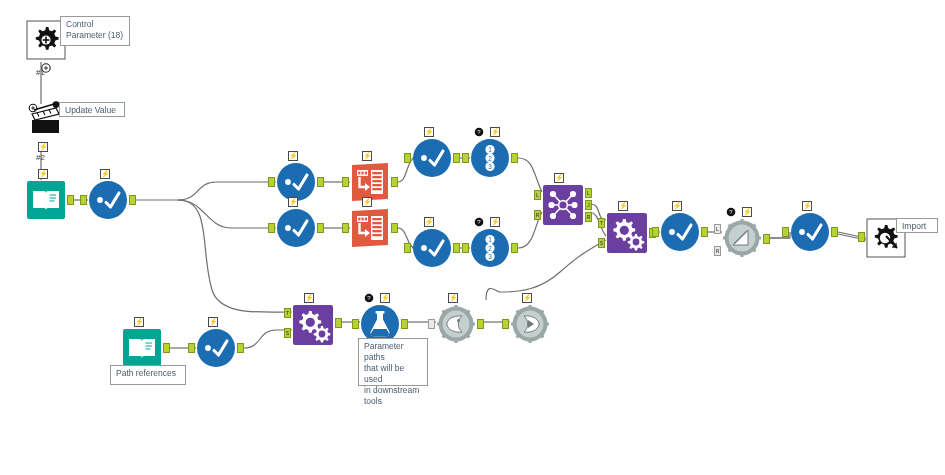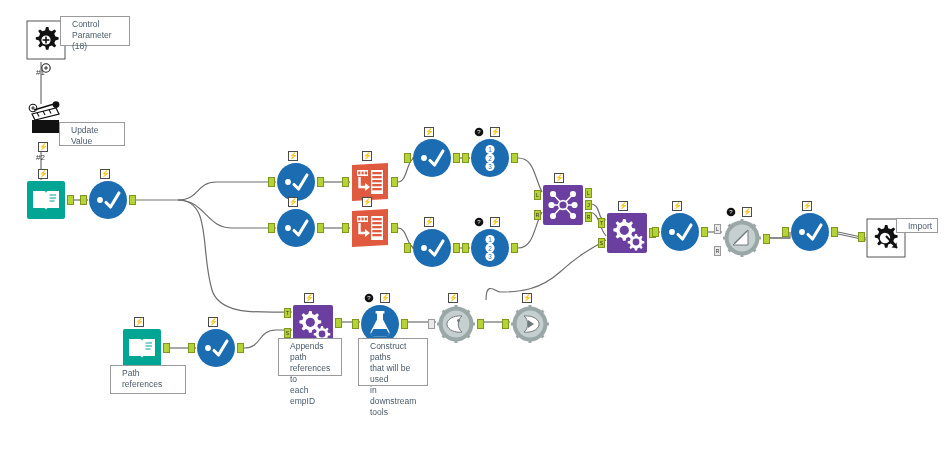--- a/index.html
+++ b/index.html
@@ -20,21 +20,21 @@
   .portlbl{position:absolute;font-size:5px;color:#2b2b2b;line-height:10px;
            width:7px;text-align:center;font-family:"Liberation Sans",sans-serif;}
 
   
   .badge{position:absolute;width:10px;height:10px;background:#fff;border:1px solid #4a4a4a;
          box-sizing:border-box;font-size:7px;line-height:8px;text-align:center;color:#111;}
   .badge.q{border:none;background:transparent;}
 
   
   .anno{position:absolute;border:1px solid #9a9a9a;background:#fff;color:#4a5a6a;
-        font-size:8.5px;line-height:11px;padding:2px 11px;box-sizing:border-box;
+        font-size:8.5px;line-height:11px;padding:2px 5px;box-sizing:border-box;
         font-family:"Liberation Sans",sans-serif;white-space:pre-wrap;}
 
   .conlabel{position:absolute;font-size:8px;color:#3b3b3b;font-family:"Liberation Sans",sans-serif;}
 </style>
 </head>
 <body>
 
 <div id="canvas">
 
   <svg id="wires" viewBox="0 0 945 475" xmlns="http://www.w3.org/2000/svg">
@@ -124,21 +124,21 @@
         <path d="M5.2 8 h3.6 M7 6.2 v3.6" stroke="#111" stroke-width="0.9"></path>
         <path d="M8 10 L28 4" stroke="#111" stroke-width="1.4"></path>
         <circle cx="30" cy="4.6" r="3.4" fill="#111"></circle>
         <path d="M6 14 L30 8 L33 14 L9 20 Z" fill="#fff" stroke="#111" stroke-width="1.2"></path>
         <path d="M11 12.5 l2 4 M17 11 l2 4 M23 9.5 l2 4" stroke="#111" stroke-width="1.1"></path>
         <rect x="6" y="20" width="27" height="13" fill="#111"></rect>
       </svg>
     </div>
     <div class="badge" style="left:12px;top:42px;">⚡</div>
   </div>
-  <div class="anno" style="left:59px;top:102px;width:66px;height:24px;margin-top:20px;">Update Value</div>
+  <div class="anno" style="left:59px;top:102px;width:66px;height:15px;">Update Value</div>
   <div class="conlabel" style="left:36px;top:153px;">#2</div>
 
   <div class="node" style="left:26px;top:180px;">
     <div class="glyph">
       <svg width="40" height="40" viewBox="0 0 40 40">
         <rect x="1" y="1" width="38" height="38" rx="2" fill="#00a693"></rect>
         <path d="M7 11 h11 q2 0 2 2.2 V30 q0-2-2-2 H7 Z" fill="#fff"></path>
         <path d="M33 11 H22 q-2 0-2 2.2 V30 q0-2 2-2 h11 Z" fill="#fff"></path>
         <path d="M23.5 15 h6.5 M23.5 18 h6.5 M23.5 21 h5" stroke="#00a693" stroke-width="1.1"></path>
       </svg>
@@ -443,21 +443,21 @@
       <svg width="40" height="40" viewBox="0 0 40 40">
         <rect x="1" y="1" width="38" height="38" rx="2" fill="#00a693"></rect>
         <path d="M7 11 h11 q2 0 2 2.2 V30 q0-2-2-2 H7 Z" fill="#fff"></path>
         <path d="M33 11 H22 q-2 0-2 2.2 V30 q0-2 2-2 h11 Z" fill="#fff"></path>
         <path d="M23.5 15 h6.5 M23.5 18 h6.5 M23.5 21 h5" stroke="#00a693" stroke-width="1.1"></path>
       </svg>
     </div>
     <div class="badge" style="left:12px;top:-11px;">⚡</div>
     <div class="port out" style="top:15px;"></div>
   </div>
-  <div class="anno" style="left:110px;top:365px;width:76px;height:29px;">Path references</div>
+  <div class="anno" style="left:110px;top:365px;width:76px;height:20px;">Path references</div>
 
   <div class="node" style="left:196px;top:328px;">
     <div class="glyph">
       <svg width="40" height="40" viewBox="0 0 40 40">
         <circle cx="20" cy="20" r="19" fill="#1b6cb0"></circle>
         <circle cx="12" cy="20" r="2.9" fill="#fff"></circle>
         <path d="M18 22.5 l4.5 4.5 L31 13" stroke="#fff" stroke-width="3.1" fill="none" stroke-linecap="round" stroke-linejoin="round"></path>
       </svg>
     </div>
     <div class="badge" style="left:12px;top:-11px;">⚡</div>
@@ -481,44 +481,41 @@
     </div>
     <div class="badge" style="left:12px;top:-11px;">⚡</div>
     <div class="port in" style="top:4px;">
         <span class="portlbl" style="left:-1px;top:-1px;">T</span>
       </div>
     <div class="port in" style="top:24px;">
         <span class="portlbl" style="left:-1px;top:-1px;">S</span>
       </div>
     <div class="port out" style="top:14px;"></div>
   </div>
-  <div class="anno" style="left:278px;top:338px;width:64px;height:38px;">Appends path
-references to
-each empID</div>
 
   <div class="node" style="left:360px;top:304px;">
     <div class="glyph">
       <svg width="40" height="40" viewBox="0 0 40 40">
         <circle cx="20" cy="20" r="19" fill="#1b6cb0"></circle>
         <path d="M17 9 h6 v6.5 l6 11.5 a3.6 3.6 0 0 1 -3.2 5.4 h-11.6 a3.6 3.6 0 0 1 -3.2 -5.4 l6-11.5 Z" fill="#fff"></path>
         <path d="M13.5 25 h13 l2.4 4.2 a2.4 2.4 0 0 1 -2.2 3.2 h-13.4 a2.4 2.4 0 0 1 -2.2 -3.2 Z" fill="#1b6cb0"></path>
         <rect x="15.6" y="7" width="8.8" height="2.6" fill="#fff"></rect>
       </svg>
     </div>
     <div class="badge q" style="left:4px;top:-11px;">
       <svg width="10" height="10" viewBox="0 0 10 10">
           <circle cx="5" cy="5" r="4.3" fill="#111"></circle>
           <text x="5" y="7.4" font-size="6" text-anchor="middle" fill="#fff" font-family="Liberation Sans, sans-serif">?</text>
         </svg>
     </div>
     <div class="badge" style="left:20px;top:-11px;">⚡</div>
     <div class="port in" style="top:15px;"></div>
     <div class="port out" style="top:15px;"></div>
   </div>
-  <div class="anno" style="left:358px;top:338px;width:70px;height:48px;">Construct paths
+  <div class="anno" style="left:358px;top:338px;width:70px;height:48px;">Parameter paths
 that will be used
 in downstream
 tools</div>
 
   <div class="node" style="left:436px;top:304px;">
     <div class="glyph">
       <svg width="40" height="40" viewBox="0 0 40 40">
         <g fill="#9aa7a7">
           <circle cx="20" cy="20" r="17.5"></circle>
           <g stroke="#9aa7a7" stroke-width="3">

